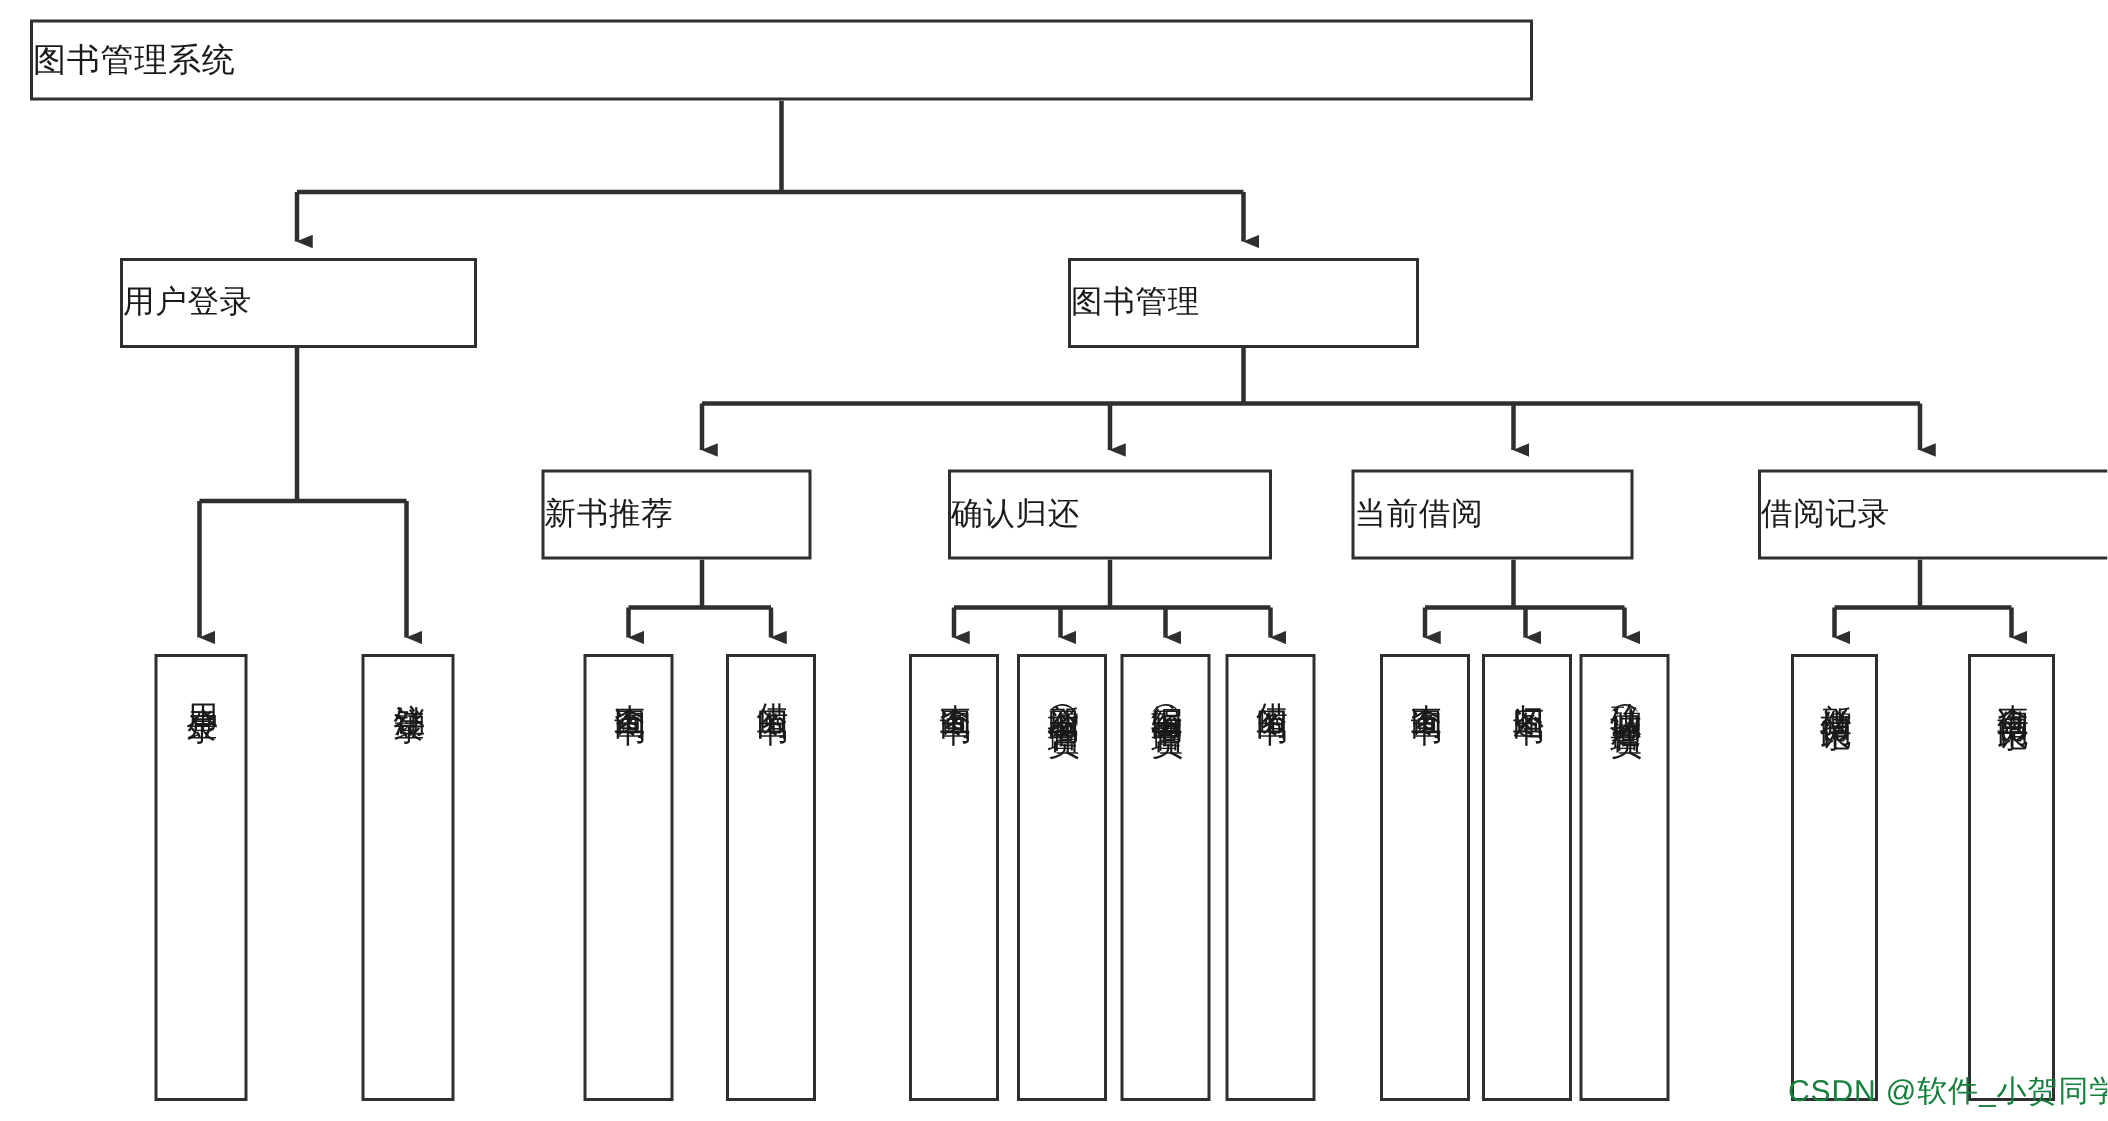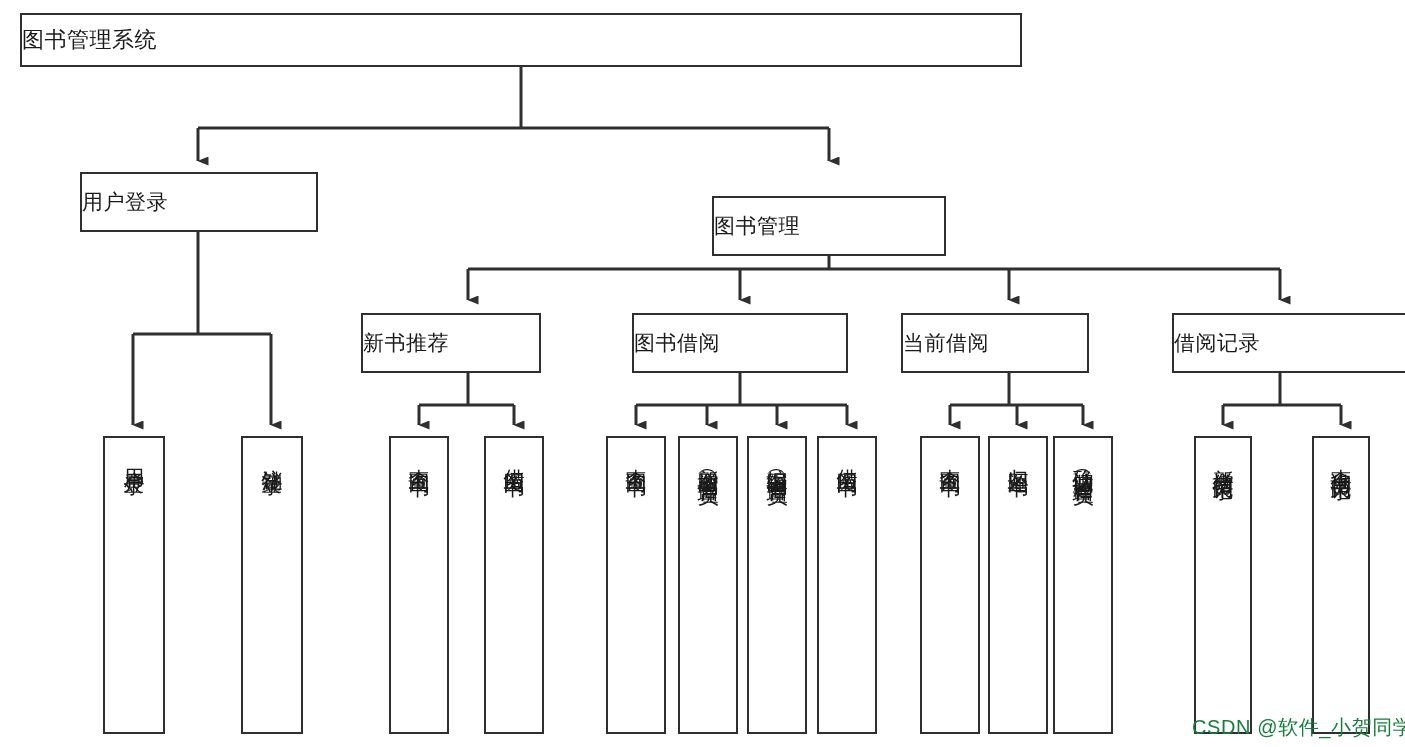--- a/index.html
+++ b/index.html
@@ -138,30 +138,30 @@
   </svg>
 
   <div class="node horiz" id="node-root" style="left:20px; top:13px; width:1002px; height:54px;">
     <span class="node-label">图书管理系统</span>
   </div>
 
   <div class="node horiz" style="left:80px; top:172px; width:238px; height:60px;">
     <span class="node-label">用户登录</span>
   </div>
 
-  <div class="node horiz" style="left:712px; top:172px; width:234px; height:60px;margin-top:24px;">
+  <div class="node horiz" style="left:712px; top:172px; width:234px; height:60px;">
     <span class="node-label">图书管理</span>
   </div>
 
   <div class="node horiz" style="left:361px; top:313px; width:180px; height:60px;">
     <span class="node-label">新书推荐</span>
   </div>
 
   <div class="node horiz" style="left:632px; top:313px; width:216px; height:60px;">
-    <span class="node-label">图书借阅</span>
+    <span class="node-label">确认归还</span>
   </div>
 
   <div class="node horiz" style="left:901px; top:313px; width:188px; height:60px;">
     <span class="node-label">当前借阅</span>
   </div>
 
   <div class="node horiz" style="left:1172px; top:313px; width:260px; height:60px;">
     <span class="node-label">借阅记录</span>
   </div>
 

